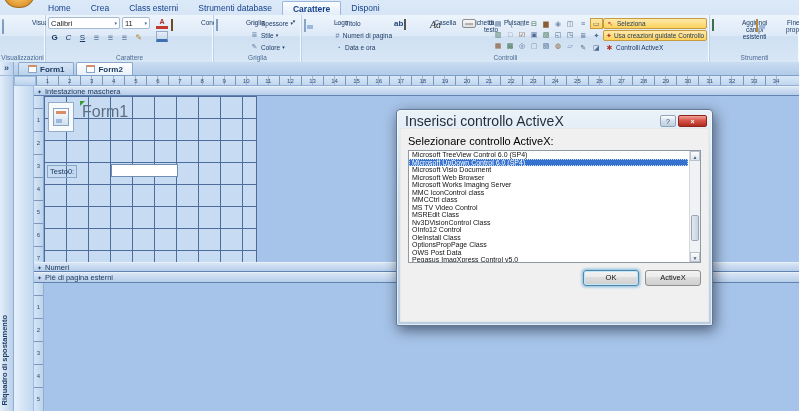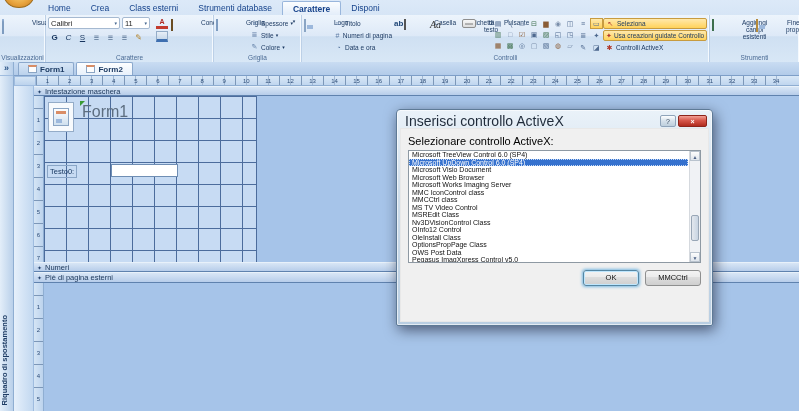--- a/index.html
+++ b/index.html
@@ -439,18 +439,18 @@
           
         <div class="lrow">Microsoft TreeView Control 6.0 (SP4)</div><div class="lrow selected">Microsoft UpDown Control 6.0 (SP4)</div><div class="lrow">Microsoft Visio Document</div><div class="lrow">Microsoft Web Browser</div><div class="lrow">Microsoft Works Imaging Server</div><div class="lrow">MMC IconControl class</div><div class="lrow">MMCCtrl class</div><div class="lrow">MS TV Video Control</div><div class="lrow">MSREdit Class</div><div class="lrow">Nv3DVisionControl Class</div><div class="lrow">OInfo12 Control</div><div class="lrow">OleInstall Class</div><div class="lrow">OptionsPropPage Class</div><div class="lrow">OWS Post Data</div><div class="lrow">Pegasus ImagXpress Control v5.0</div></div>
         <div class="vscroll">
           <div class="varr">▲</div>
           <div class="vthumb"></div>
           <div class="varr down">▼</div>
         </div>
       </div>
       <div class="btnrow">
         <div class="vbtn focused">OK</div>
-        <div class="vbtn">MMCCtrl</div>
+        <div class="vbtn">ActiveX</div>
       </div>
     </div>
   </div>
 
 </div>
 
 </body></html>

